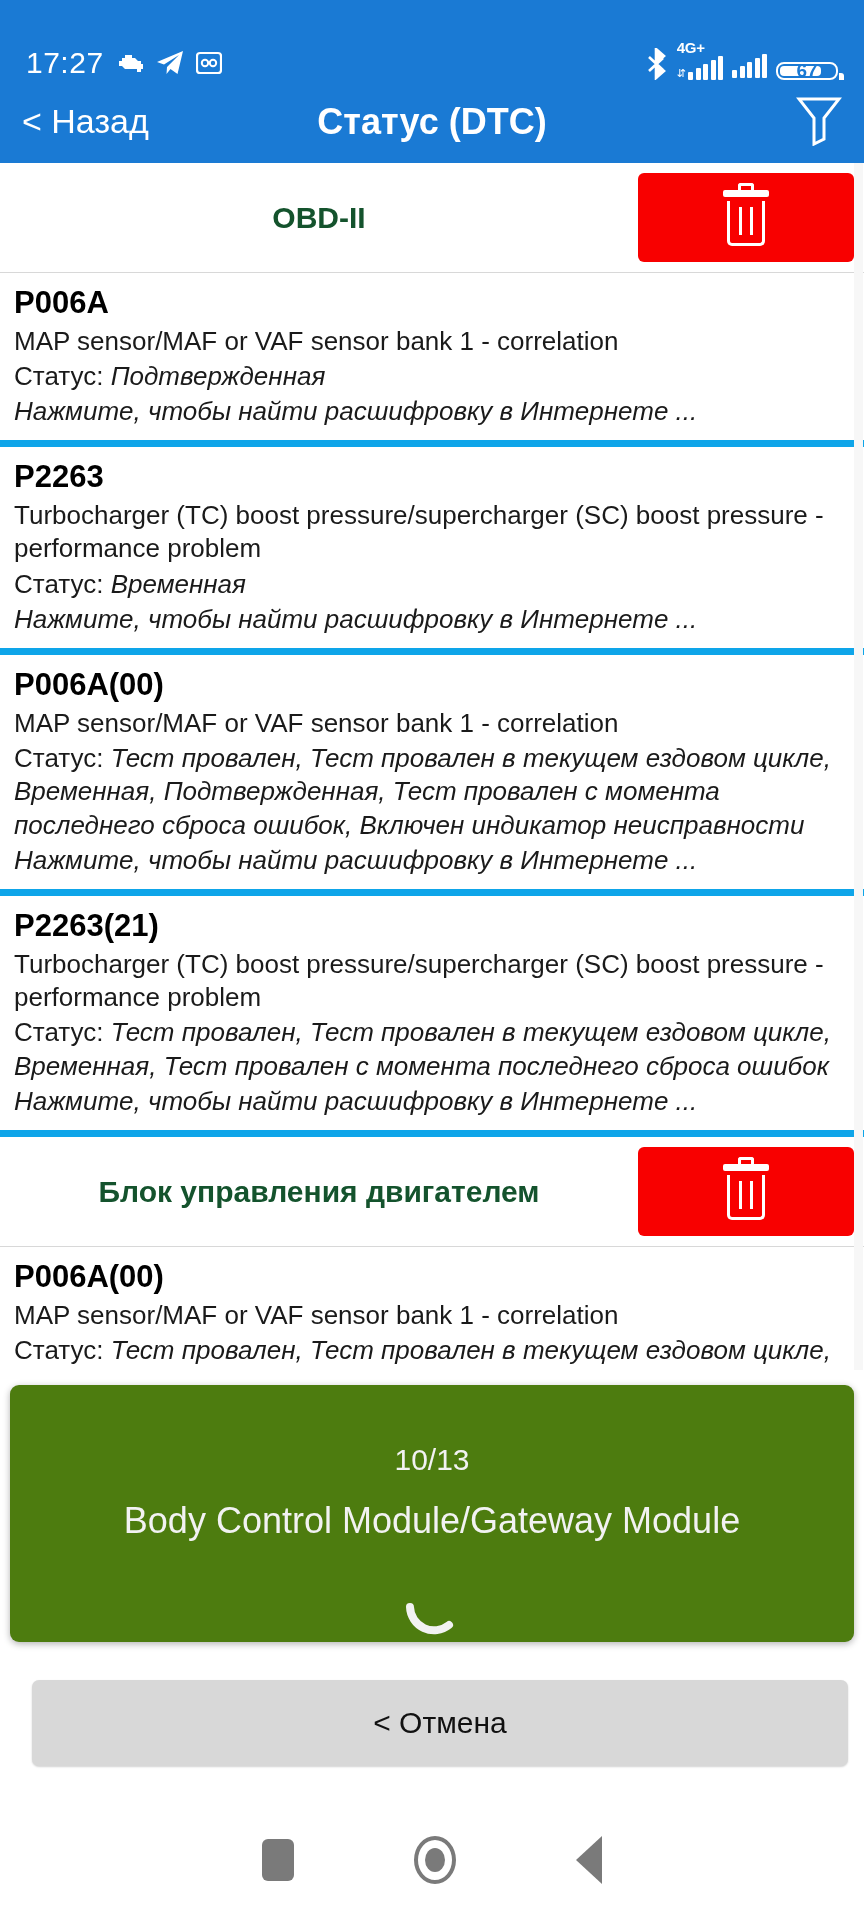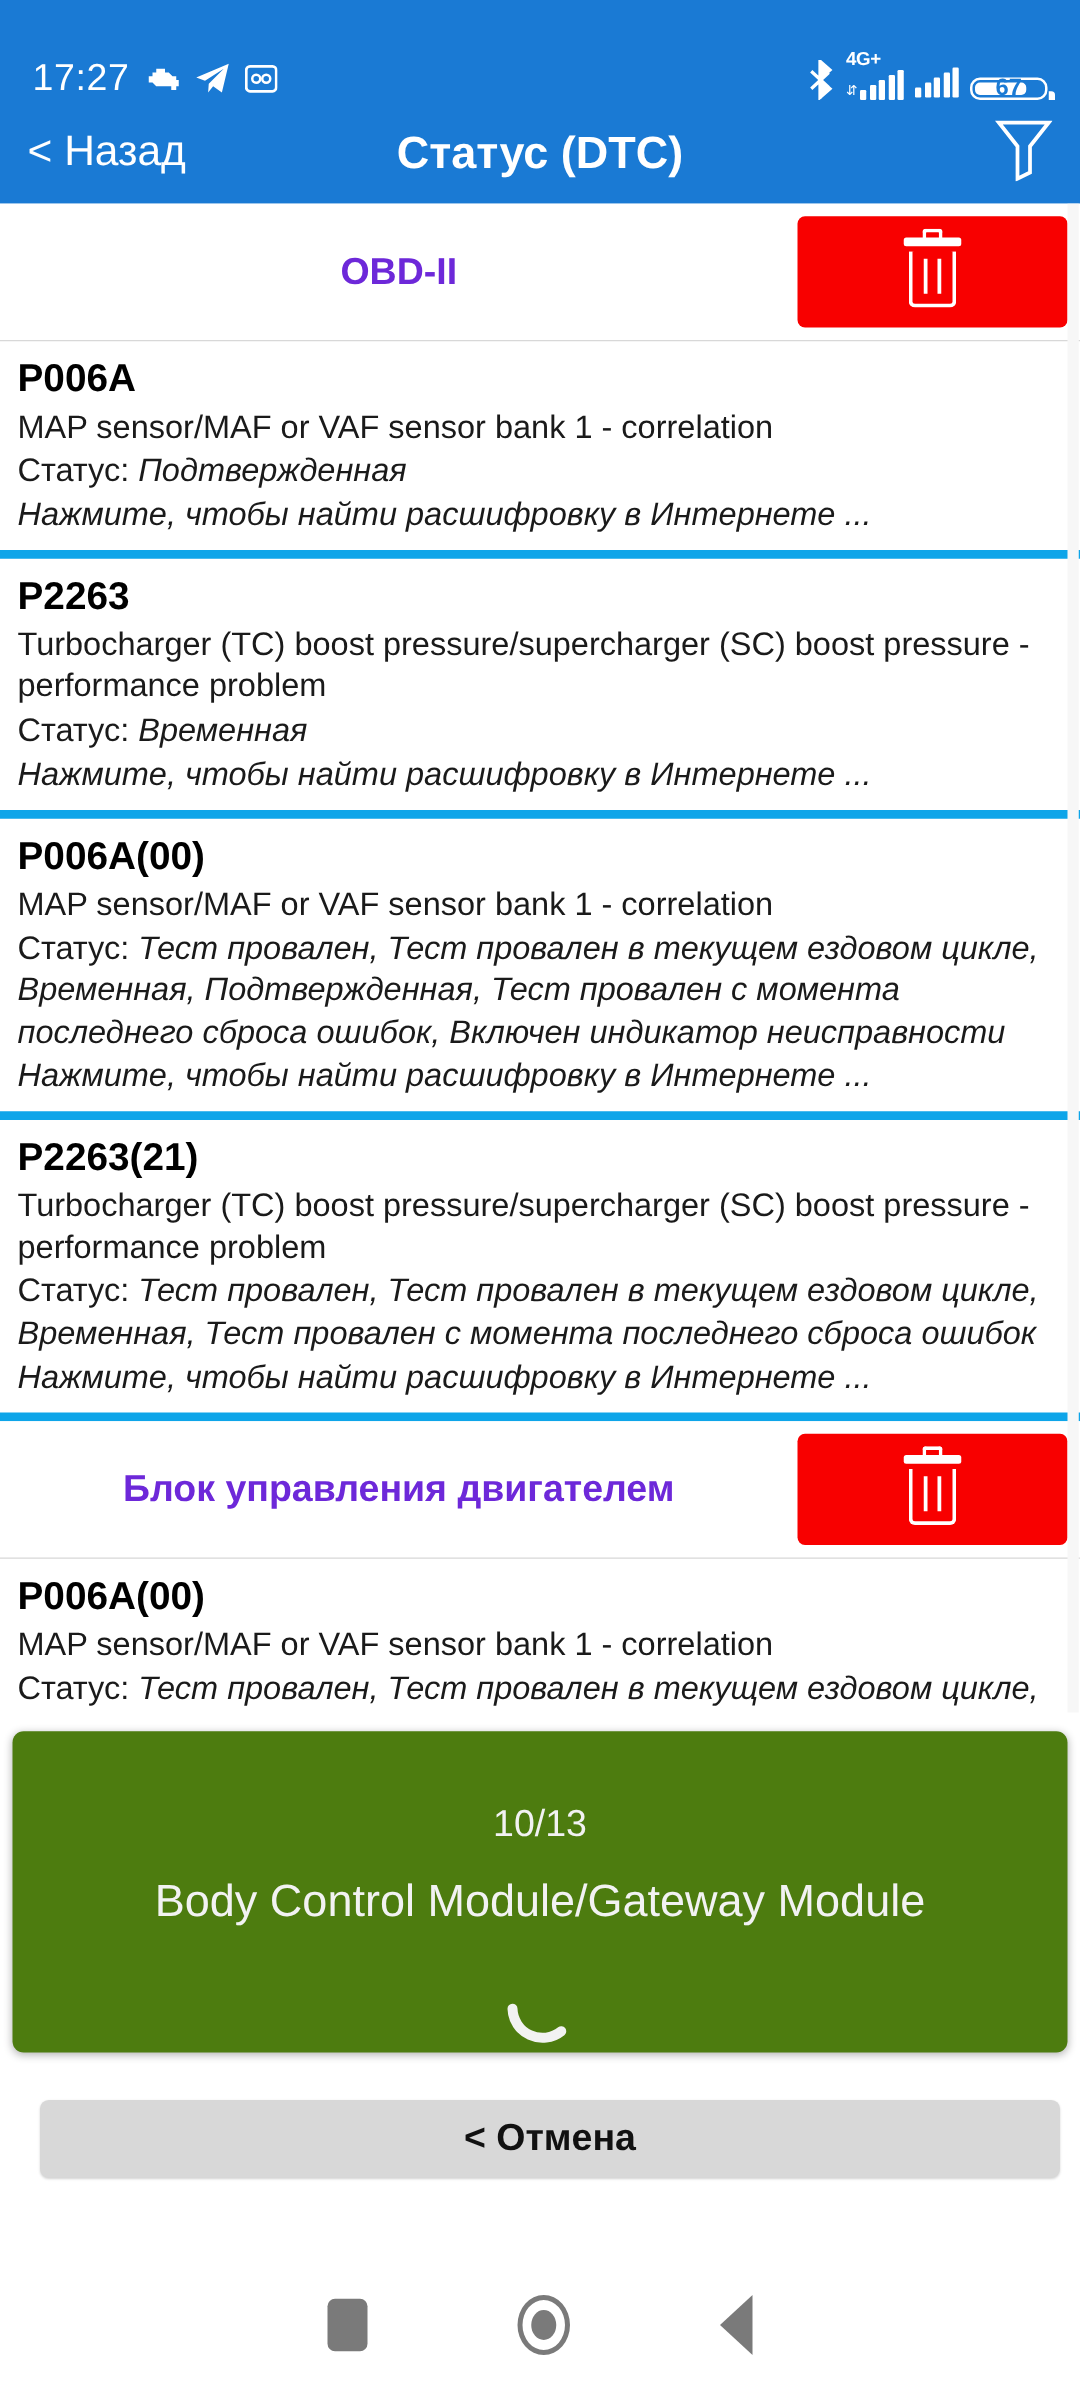--- a/index.html
+++ b/index.html
@@ -64,21 +64,21 @@
 
   
   .content{ position:relative; background:#fff; }
 
   .group-header{
     display:flex; align-items:stretch; min-height:110px;
     border-bottom:1px solid #d8d8d8; background:#fff;
   }
   .group-title{
     flex:1; display:flex; align-items:center; justify-content:center;
-    color:#6d28d9; font-size:30px; font-weight:700; padding:16px 14px;
+    color:#14532d; font-size:30px; font-weight:700; padding:16px 14px;
   }
   .del-btn{
     width:216px; background:#f80000; border-radius:6px; margin:10px 10px 10px 0;
     display:flex; align-items:center; justify-content:center;
   }
   .trash{ width:46px; height:56px; position:relative; }
   .trash .lid{
     position:absolute; top:0; left:0; width:46px; height:7px;
     background:#fff; border-radius:2px;
   }
@@ -122,27 +122,26 @@
     background:#4d7c0f; border-radius:9px;
     display:flex; flex-direction:column; align-items:center;
     box-shadow:0 2px 7px rgba(0,0,0,.3);
   }
   .modal-count{ color:#f2f2f2; font-size:30px; margin-top:57px; line-height:1.22; }
   .modal-name{ color:#f2f2f2; font-size:36px; line-height:1.22; margin-top:20px; }
   .spinner{ margin-top:36px; width:70px; height:70px; }
   .spinner svg{ display:block; }
 
   .cancel-btn{
-    position:absolute; left:32px; right:16px; top:1680px; height:62px;
+    position:absolute; left:32px; right:16px; top:1680px; height:86px;
     background:#d8d8d8; border:none; border-radius:7px;
     font-family:"Liberation Sans", sans-serif;
     font-size:30px; color:#111;
     display:flex; align-items:center; justify-content:center; gap:8px;
     box-shadow:0 1px 2px rgba(0,0,0,.18);
-    font-weight:bold;
   }
 
   
   .navbar{
     position:absolute; left:0; right:0; bottom:0; height:120px;
     background:#fff; display:flex; align-items:center; justify-content:center;
     gap:120px;
   }
   .nav-square{ width:32px; height:42px; background:#7a7a7a; border-radius:6px; }
   .nav-home{

